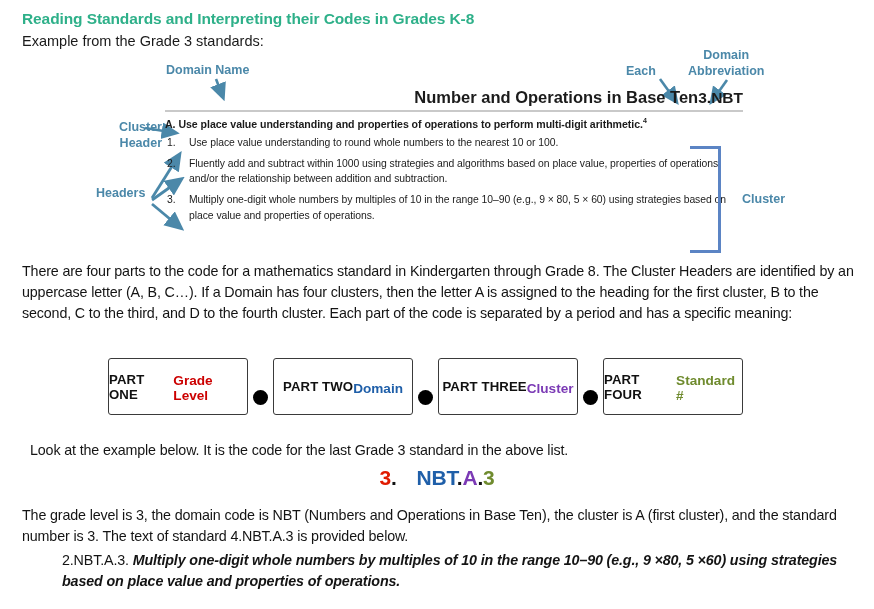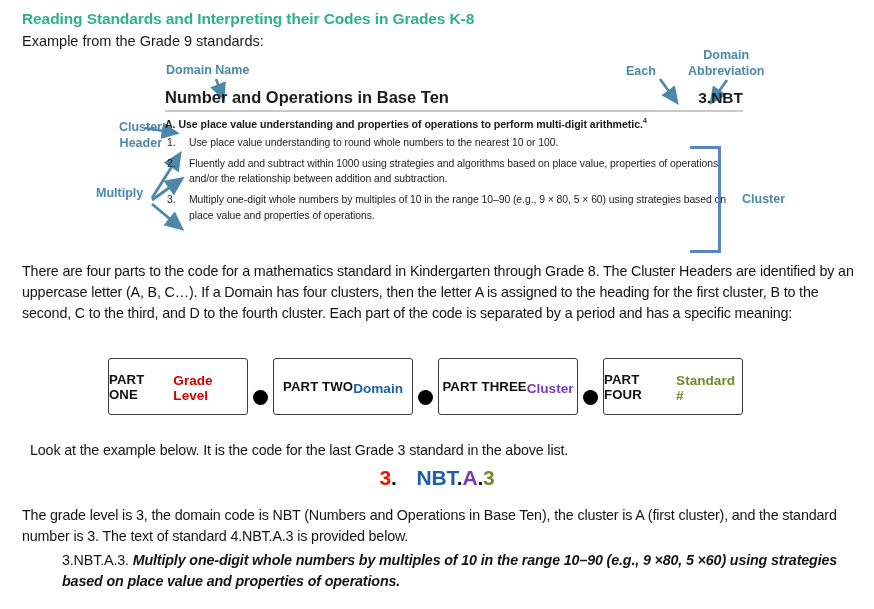--- a/index.html
+++ b/index.html
@@ -64,21 +64,21 @@
 
   
   #excerpt {
     position: absolute;
     left: 165px; top: 88px;
     width: 578px;
   }
   #excerpt-headrow {
     display: flex;
     align-items: baseline;
-    justify-content: space-between;
+    justify-content: flex-end;
     padding-bottom: 3px;
   }
   #domain-name-text {
     font-size: 16.5px;
     font-weight: bold;
     color: #1b1b1b;
   }
   #domain-code-text {
     font-size: 15.5px;
     font-weight: bold;
@@ -199,37 +199,37 @@
     letter-spacing: -0.2px;
   }
   #code-display .sep { color: #111111; }
 </style>
 </head>
 <body>
 
 <div class="page">
 
   <div id="doc-title">Reading Standards and Interpreting their Codes in Grades K-8</div>
-  <div id="example-lead">Example from the Grade 9 standards:</div>
+  <div id="example-lead">Example from the Grade 3 standards:</div>
 
   <div class="annot" id="annot-domain-name" style="color: rgb(75, 136, 169);">Domain Name</div>
 
   <div class="annot" id="annot-grade" style="color: rgb(75, 136, 169);">Each</div>
 
   <div class="annot" id="annot-domain-abbr" style="color: rgb(75, 136, 169);">
     <span class="annot-line">Domain</span>
     <span class="annot-line">Abbreviation</span>
   </div>
 
   <div class="annot" id="annot-cluster-header" style="color: rgb(75, 136, 169);">
     <span class="annot-line">Cluster</span>
     <span class="annot-line">Header</span>
   </div>
 
-  <div class="annot" id="annot-standard" style="color: rgb(75, 136, 169);">Multiply</div>
+  <div class="annot" id="annot-standard" style="color: rgb(75, 136, 169);">Headers</div>
 
   <div class="annot" id="annot-cluster" style="color: rgb(75, 136, 169);">Cluster</div>
 
   <svg id="arrow-layer" viewBox="0 0 874 609">
     <defs>
       <marker id="ah" markerWidth="7" markerHeight="7" refX="3.2" refY="3.2" orient="auto">
         <path d="M0,0 L7,3.2 L0,6.4 z" fill="#4b88a9"></path>
       </marker>
     </defs>
 
@@ -299,17 +299,17 @@
 
   <div class="body-para" id="para-look">Look at the example below. It is the code for the last Grade 3 standard in the above list.</div>
 
   <div id="code-display">
     <span id="code-grade" style="color: rgb(224, 27, 0);">3</span><span class="sep">.</span><span id="code-domain" style="color: rgb(31, 95, 169); padding-left: 20px;">NBT</span><span class="sep">.</span><span id="code-cluster" style="color: rgb(123, 58, 181);">A</span><span class="sep">.</span><span id="code-standard" style="color: rgb(111, 139, 46);">3</span>
   </div>
 
   <div class="body-para" id="para-grade-level">The grade level is 3, the domain code is NBT (Numbers and Operations in Base Ten), the cluster is A (first cluster), and the standard number is 3. The text of standard 4.NBT.A.3 is provided below.</div>
 
   <div id="standard-text-line">
-    <span class="code-prefix">3.NBT.A.3.</span>
+    <span class="code-prefix">2.NBT.A.3.</span>
     <span class="ital">Multiply one-digit whole numbers by multiples of 10 in the range 10–90 (e.g., 9 ×80, 5 ×60) using strategies based on place value and properties of operations.</span>
   </div>
 
 </div>
 
 </body></html>

